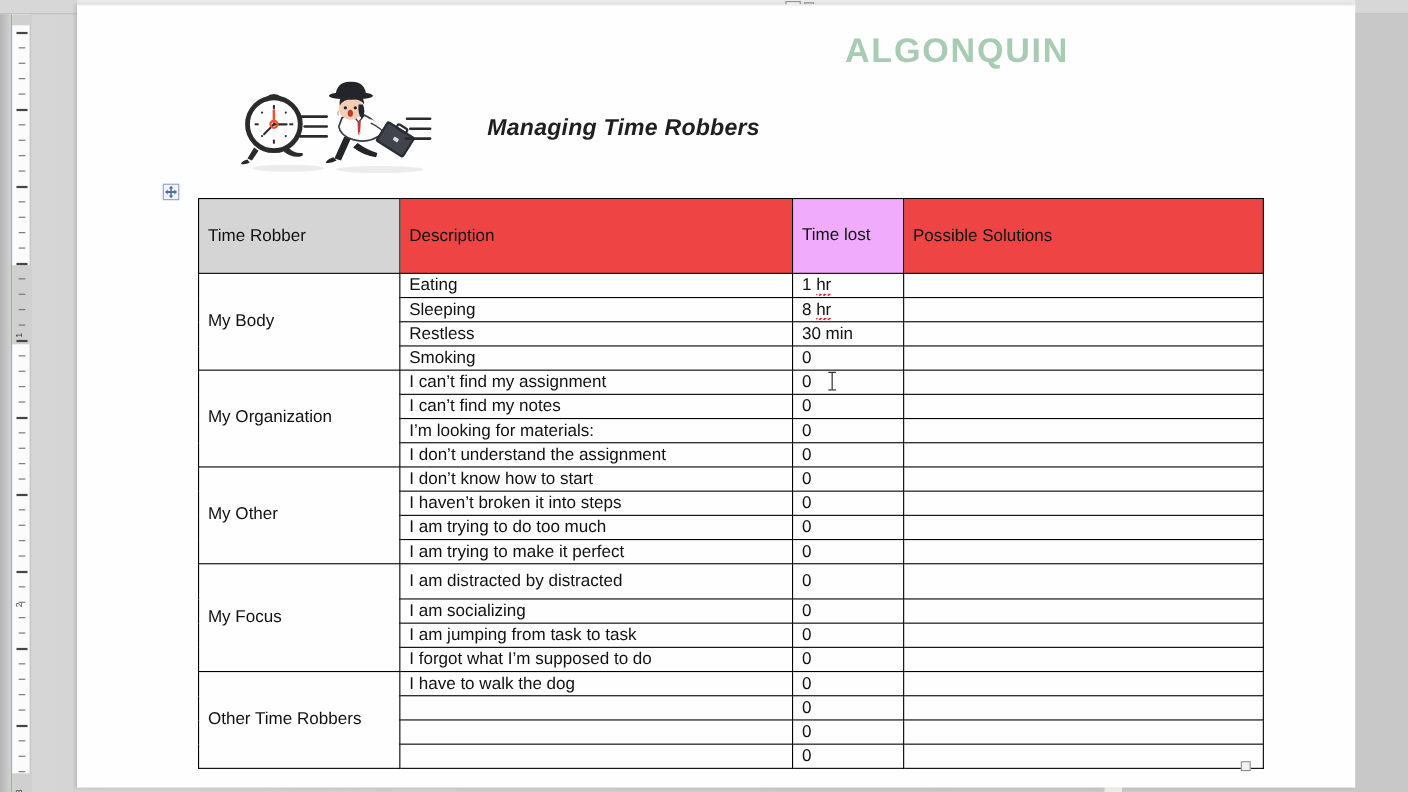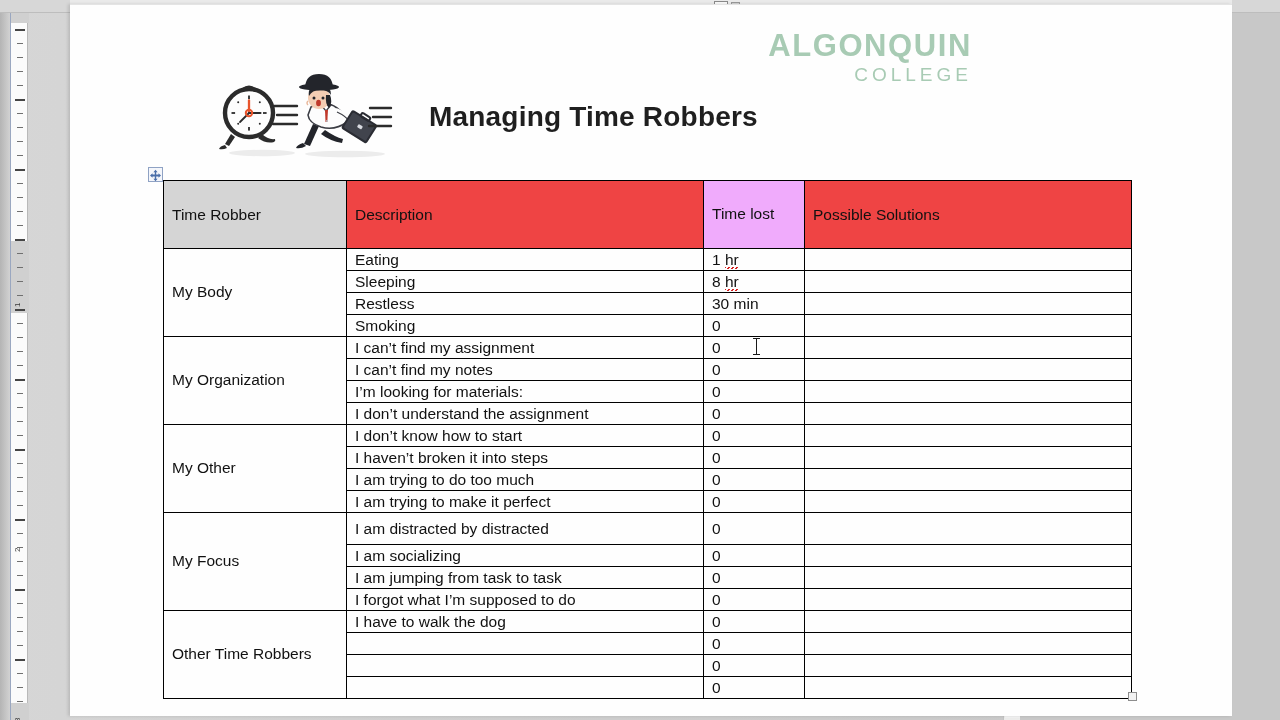--- a/index.html
+++ b/index.html
@@ -102,39 +102,40 @@
   }
   .logo-sub {
     font-size: 19px; letter-spacing: 4.0px; color: #a8cbb4;
     margin-top: 3px; font-family: "Liberation Sans", sans-serif;
   }
 
   
   .title-row { position: absolute; left: 215px; top: 74px; display: flex; align-items: center; }
   .title-art { position: relative; width: 190px; height: 85px; }
   .doc-title {
-    margin-left: 24px;
-    font-size: 28px; font-weight: bold; color: #1f1f1f;
+    margin-left: 38px;
+    font-size: 21px; font-weight: bold; color: #1f1f1f;
     letter-spacing: 0.2px;
     font-family: "Liberation Sans", sans-serif;
+    font-style: italic;
   }
 
   
   .table-handle {
     position: absolute; left: 148px; top: 167px;
     width: 15px; height: 15px; background: #f4f6fb;
     border: 1px solid #8fa2c4;
   }
   .table-resize {
     position: absolute; left: 1128px; top: 692px;
     width: 9px; height: 9px; background: #f2f2f2; border: 1px solid #8d8d8d;
   }
 
   table.doc-table {
-    position: absolute; left: 163px; top: 180px;
+    position: absolute; left: 180px; top: 180px;
     width: 968px;
     border-collapse: collapse;
     table-layout: fixed;
   }
   table.doc-table td, table.doc-table th {
     border: 1px solid #000;
     padding: 0 4px 0 8px;
     vertical-align: middle;
     font-size: 15.5px;
     color: #111;
@@ -269,21 +270,20 @@
     </div>
     <div class="sb-track-below"></div>
   </div>
 
   <div class="page">
     <div class="page-topline"></div>
   </div>
 
   <div class="logo">
     <div class="logo-main">ALGONQUIN</div>
-    <div class="logo-sub">COLLEGE</div>
   </div>
 
   <div class="title-row">
     <div class="title-art">
       <svg width="190" height="85" viewBox="0 0 190 85" xmlns="http://www.w3.org/2000/svg" aria-hidden="true">
 
         <ellipse cx="47" cy="79" rx="33" ry="3.2" fill="#ececec"></ellipse>
         <ellipse cx="130" cy="80" rx="40" ry="3.2" fill="#ececec"></ellipse>
 
         <g>

